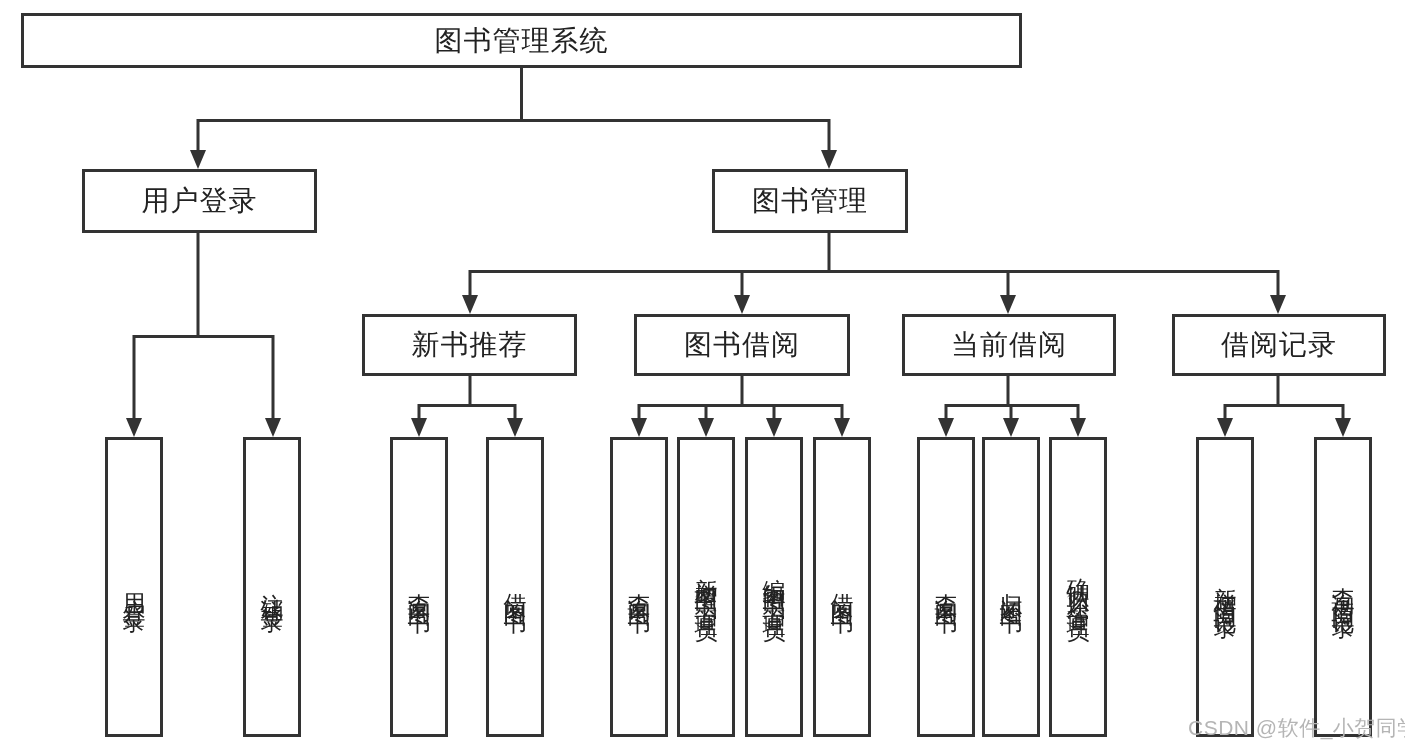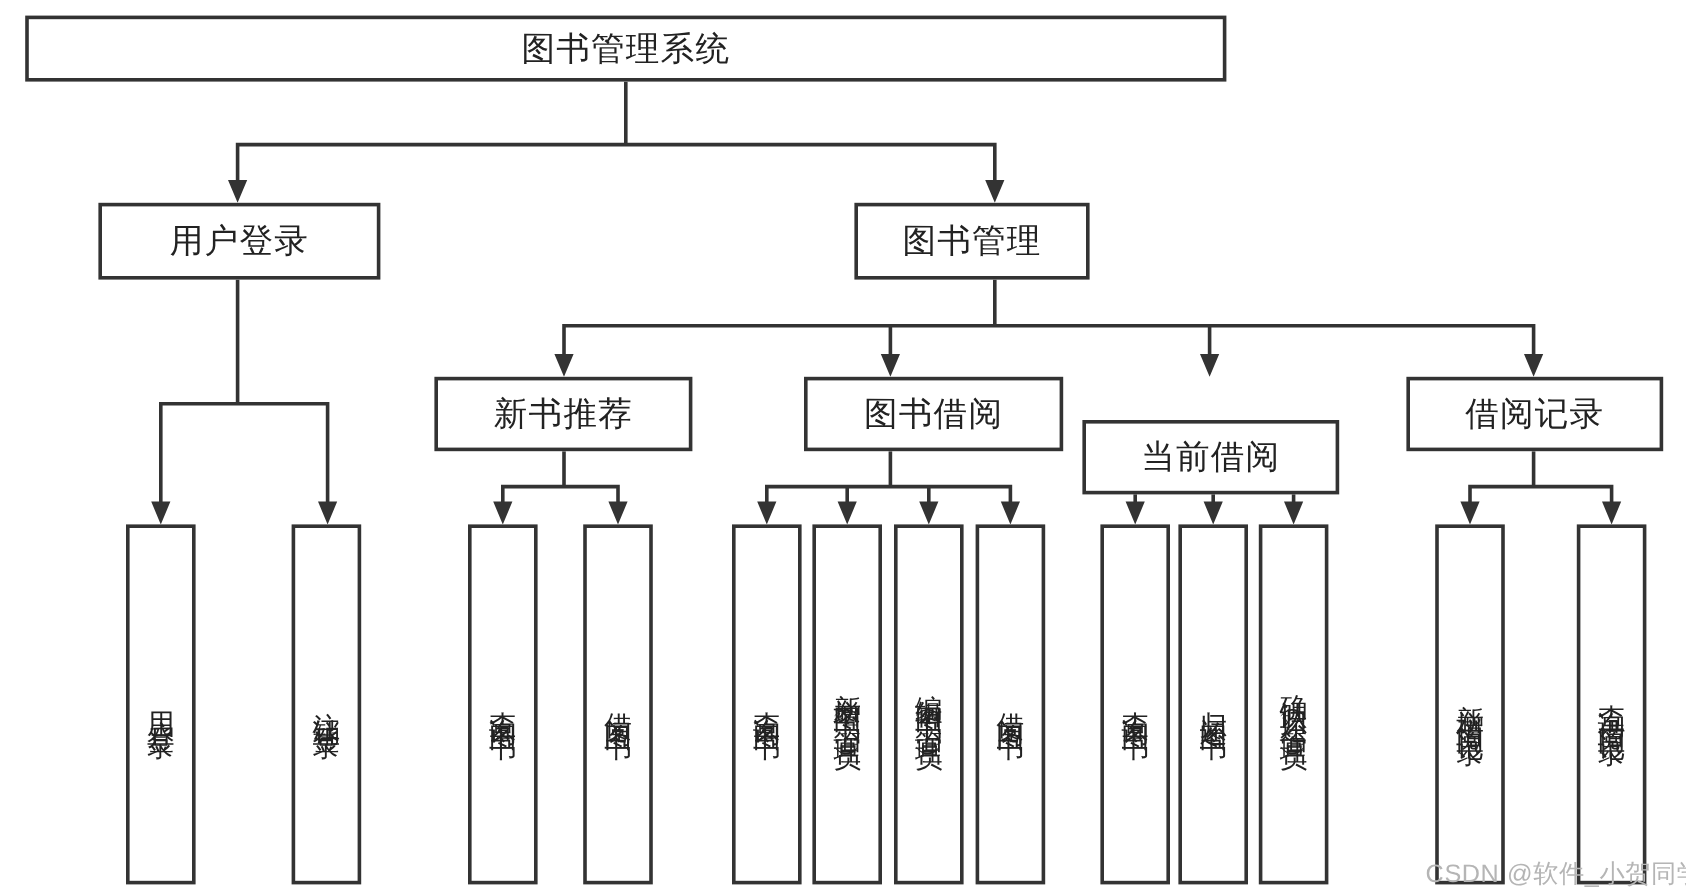--- a/index.html
+++ b/index.html
@@ -113,22 +113,22 @@
     M1217,418 L1233,418 L1225,437 Z
     M1335,418 L1351,418 L1343,437 Z"></path>
 </svg>
 
 <div class="node hbox" style="left:21px; top:13px; width:1001px; height:55px;">图书管理系统</div>
 
 <div class="node hbox" style="left:82px; top:169px; width:235px; height:64px;">用户登录</div>
 <div class="node hbox" style="left:712px; top:169px; width:196px; height:64px;">图书管理</div>
 
 <div class="node hbox" style="left:362px; top:314px; width:215px; height:62px;">新书推荐</div>
-<div class="node hbox" style="left:670px; top:314px; width:216px; height:62px;">图书借阅</div>
-<div class="node hbox" style="left:902px; top:314px; width:214px; height:62px;margin-top:36px;">当前借阅</div>
+<div class="node hbox" style="left:634px; top:314px; width:216px; height:62px;">图书借阅</div>
+<div class="node hbox" style="left:902px; top:314px; width:214px; height:62px;">当前借阅</div>
 <div class="node hbox" style="left:1172px; top:314px; width:214px; height:62px;">借阅记录</div>
 
 <div class="node vbox" style="left:105px;">用户登录</div>
 <div class="node vbox" style="left:243px;">注销登录</div>
 
 <div class="node vbox" style="left:390px;">查询图书</div>
 <div class="node vbox" style="left:486px;">借阅图书</div>
 
 <div class="node vbox" style="left:610px;">查询图书</div>
 <div class="node vbox" style="left:677px;">新增图书（管理员）</div>

